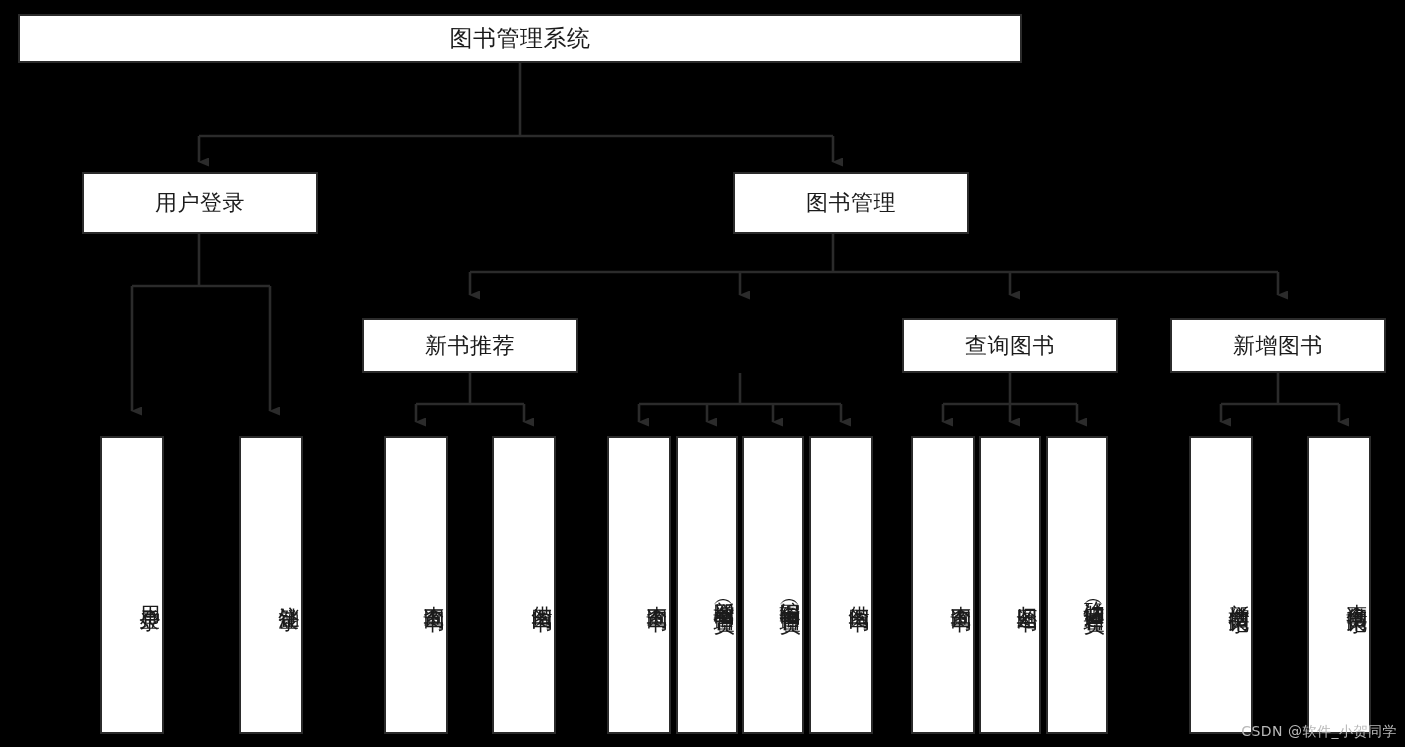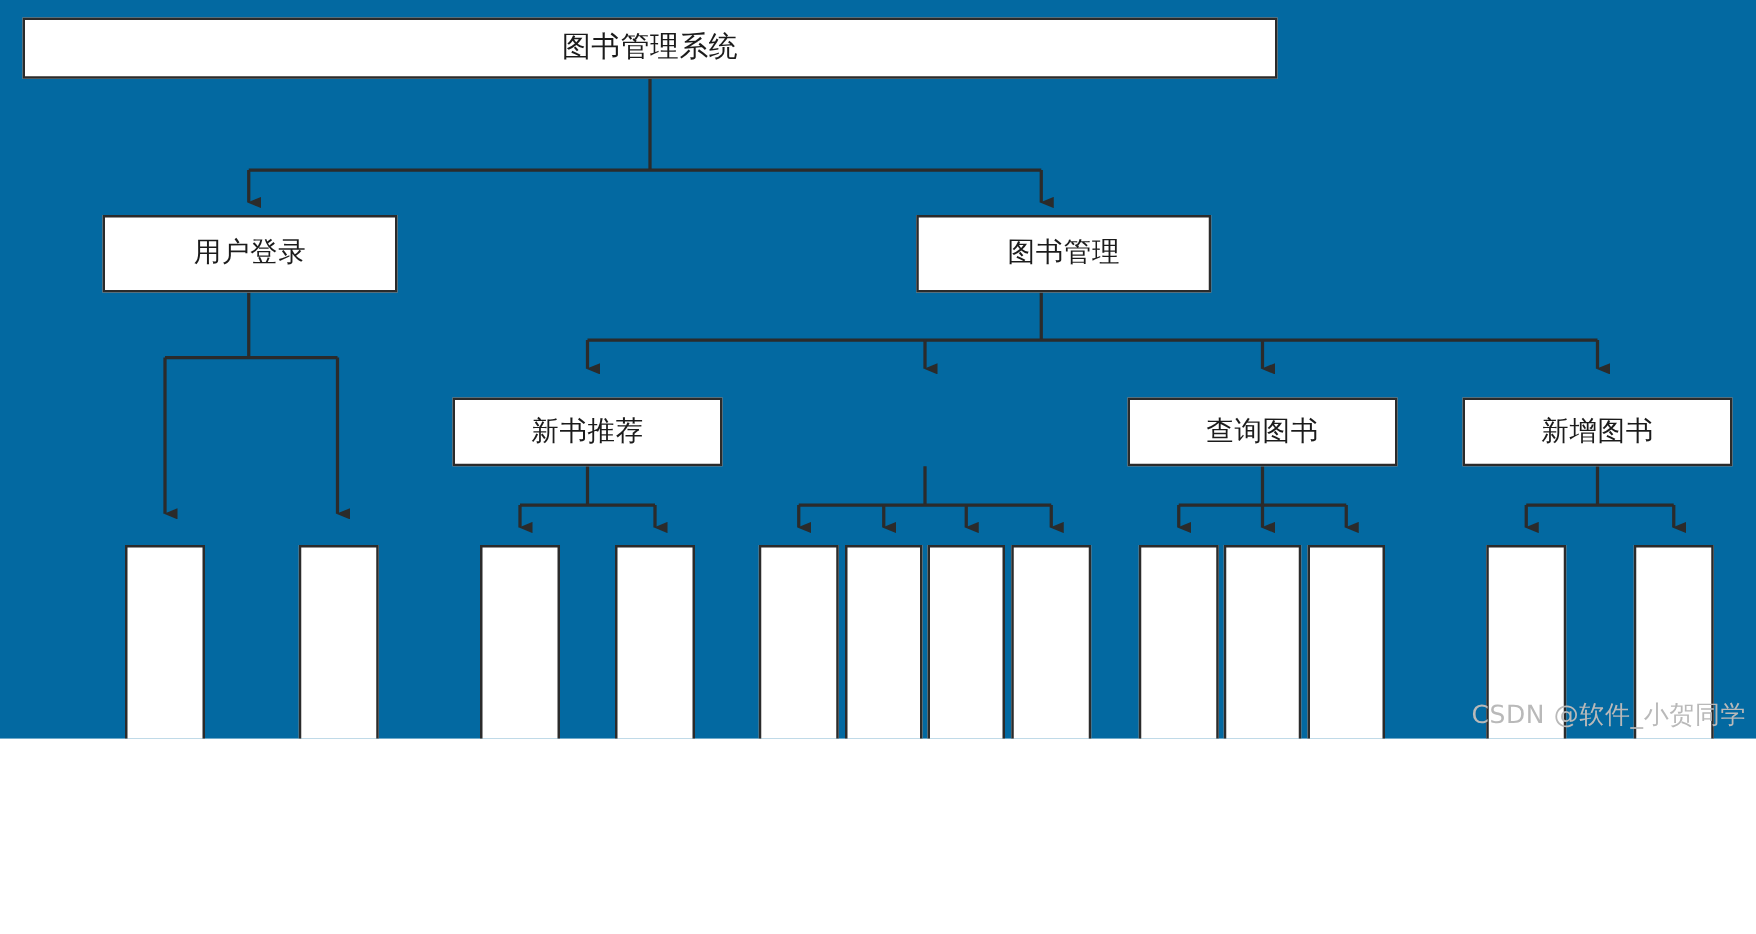--- a/index.html
+++ b/index.html
@@ -7,22 +7,22 @@
     margin: 0;
     padding: 0;
     background: #ffffff;
   }
   body {
     font-family: "DejaVu Sans", "Liberation Sans", sans-serif;
   }
   #canvas {
     position: relative;
     width: 1405px;
-    height: 591px;
-    background: #0369a1;
+    height: 747px;
+    background: #000000;
     overflow: hidden;
   }
   svg.wires {
     position: absolute;
     left: 0;
     top: 0;
     width: 1405px;
     height: 747px;
     pointer-events: none;
   }
@@ -58,21 +58,21 @@
     writing-mode: vertical-rl;
     text-orientation: upright;
     display: block;
     white-space: nowrap;
     letter-spacing: 2px;
   }
   .watermark {
     position: absolute;
     right: 8px;
     bottom: 6px;
-    font-size: 20px;
+    font-size: 14px;
     color: #b9b9b9;
     letter-spacing: 0.5px;
     white-space: nowrap;
     font-family: "DejaVu Sans", "Liberation Sans", sans-serif;
   }
 </style>
 </head>
 <body>
 
 <div id="canvas">

